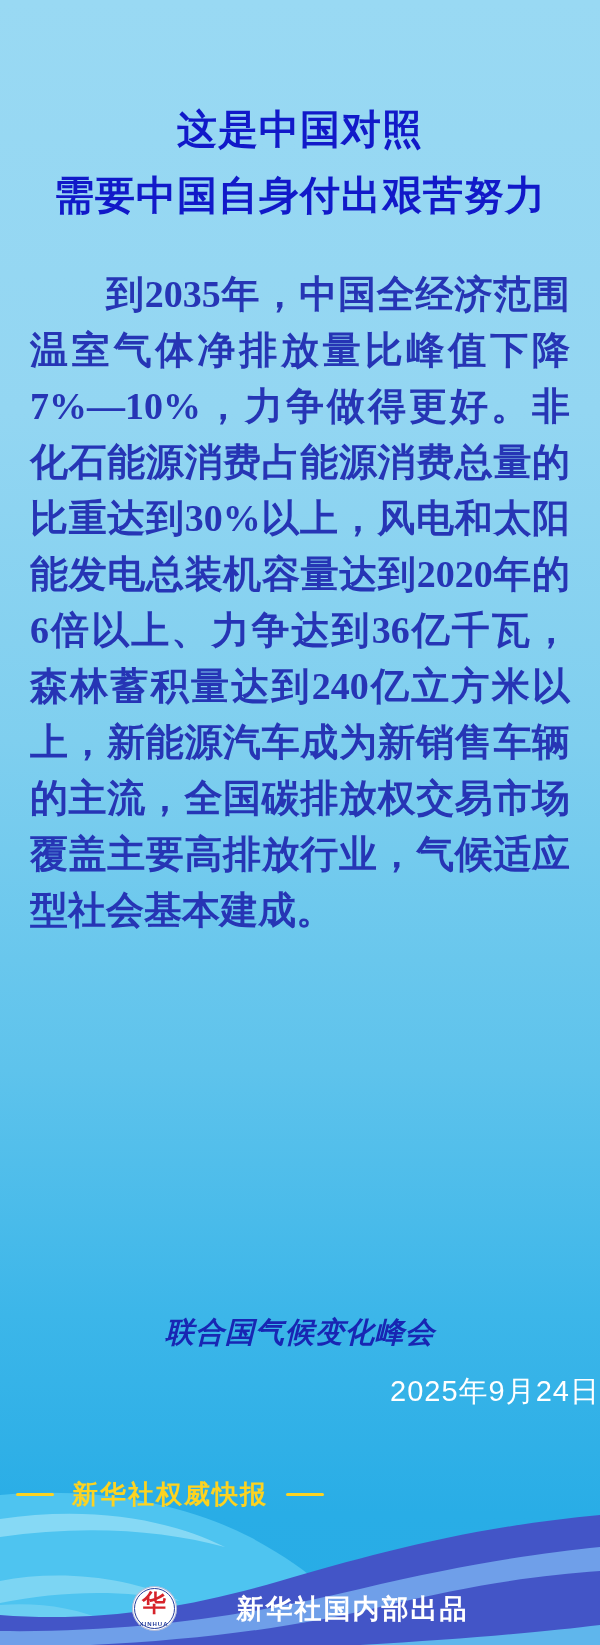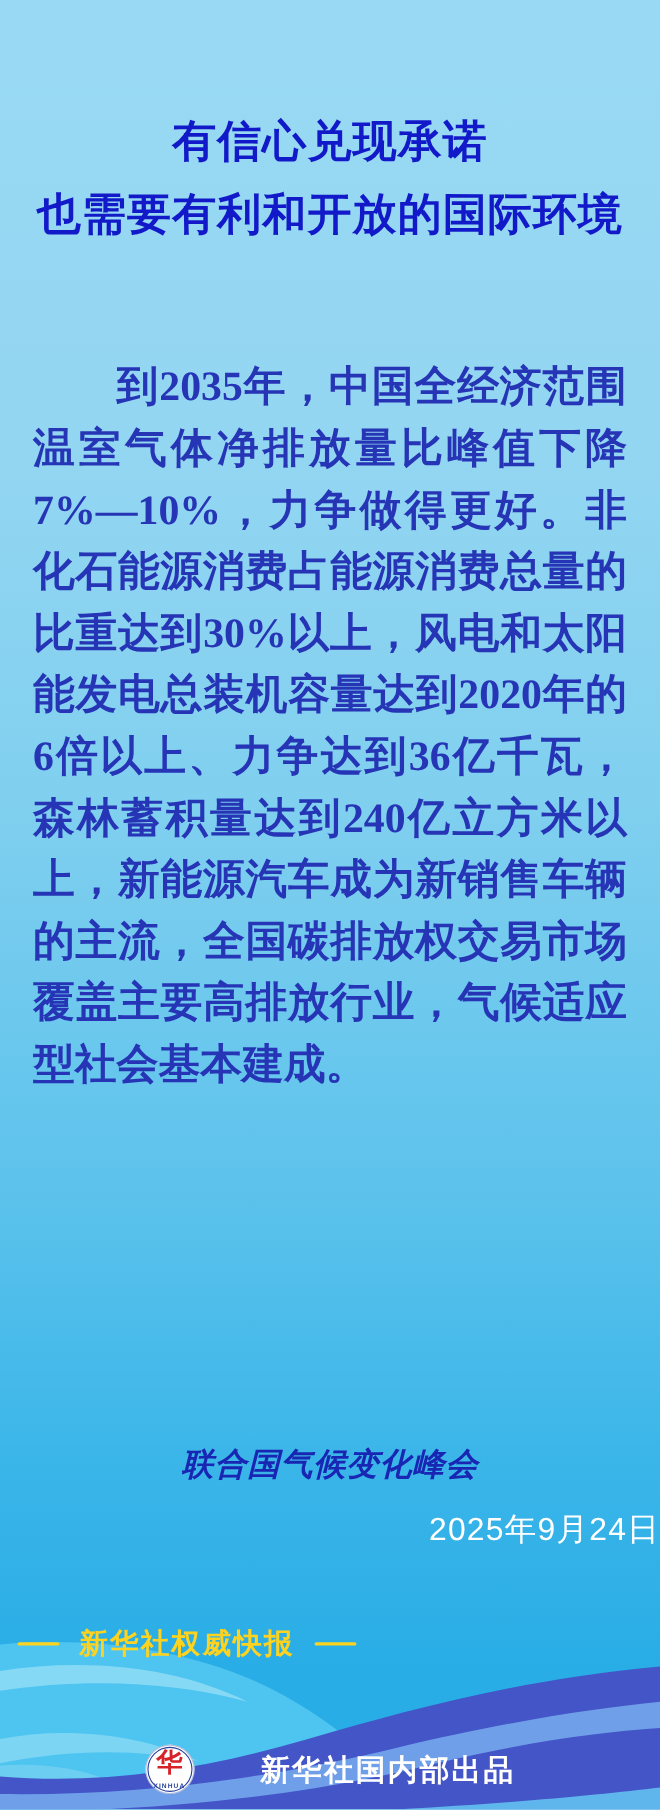--- a/index.html
+++ b/index.html
@@ -15,21 +15,21 @@
   .title{
     padding-top:96px;
     text-align:center;
     color:#1119c9;
     font-size:40px;
     line-height:66px;
     font-weight:900;
     letter-spacing:1px;
   }
   .body-text{
-    margin:96px 30px 0;
+    margin:38px 30px 0;
     color:#2635b5;
     font-family:"Liberation Serif", serif;
     font-size:38px;
     line-height:56px;
     font-weight:700;
     text-align:justify;
   }
   .body-text p{margin:0;text-indent:2em;}
   .body-text p + p{margin-top:18px;}
   .summit{
@@ -79,22 +79,22 @@
   .credit-label{
     color:#ffffff;font-size:27px;font-weight:700;letter-spacing:2px;margin-left:48px;
   }
 </style>
 </head>
 <body>
 
 <div class="poster">
 
   <div class="title">
-    <div>有信心兑现承诺</div>
-    <div>也需要有利和开放的国际环境</div>
+    <div>这是中国对照</div>
+    <div>需要中国自身付出艰苦努力</div>
   </div>
 
   <div class="body-text">
     <p>到2035年，中国全经济范围温室气体净排放量比峰值下降7%—10%，力争做得更好。非化石能源消费占能源消费总量的比重达到30%以上，风电和太阳能发电总装机容量达到2020年的6倍以上、力争达到36亿千瓦，森林蓄积量达到240亿立方米以上，新能源汽车成为新销售车辆的主流，全国碳排放权交易市场覆盖主要高排放行业，气候适应型社会基本建成。</p>
   </div>
 
   <div class="summit">联合国气候变化峰会</div>
 
   <div class="date">2025年9月24日</div>
 

